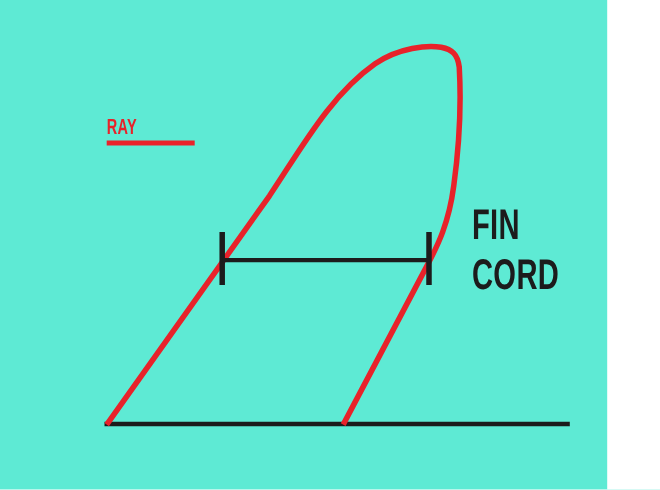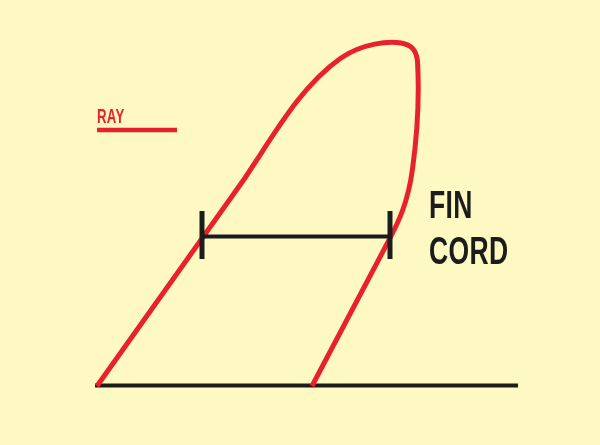--- a/index.html
+++ b/index.html
@@ -3,23 +3,23 @@
 <meta charset="utf-8">
 <style>
   html, body {
     margin: 0;
     padding: 0;
     background: #ffffff;
     font-family: "Liberation Sans", sans-serif;
   }
   .canvas {
     position: relative;
-    width: 600px;
+    width: 552px;
     height: 445px;
-    background: #fef9c3;
+    background: #5eead4;
     overflow: hidden;
   }
   .canvas svg {
     position: absolute;
     left: 0;
     top: 0;
   }
   .ray-label {
     position: absolute;
     left: 97px;

